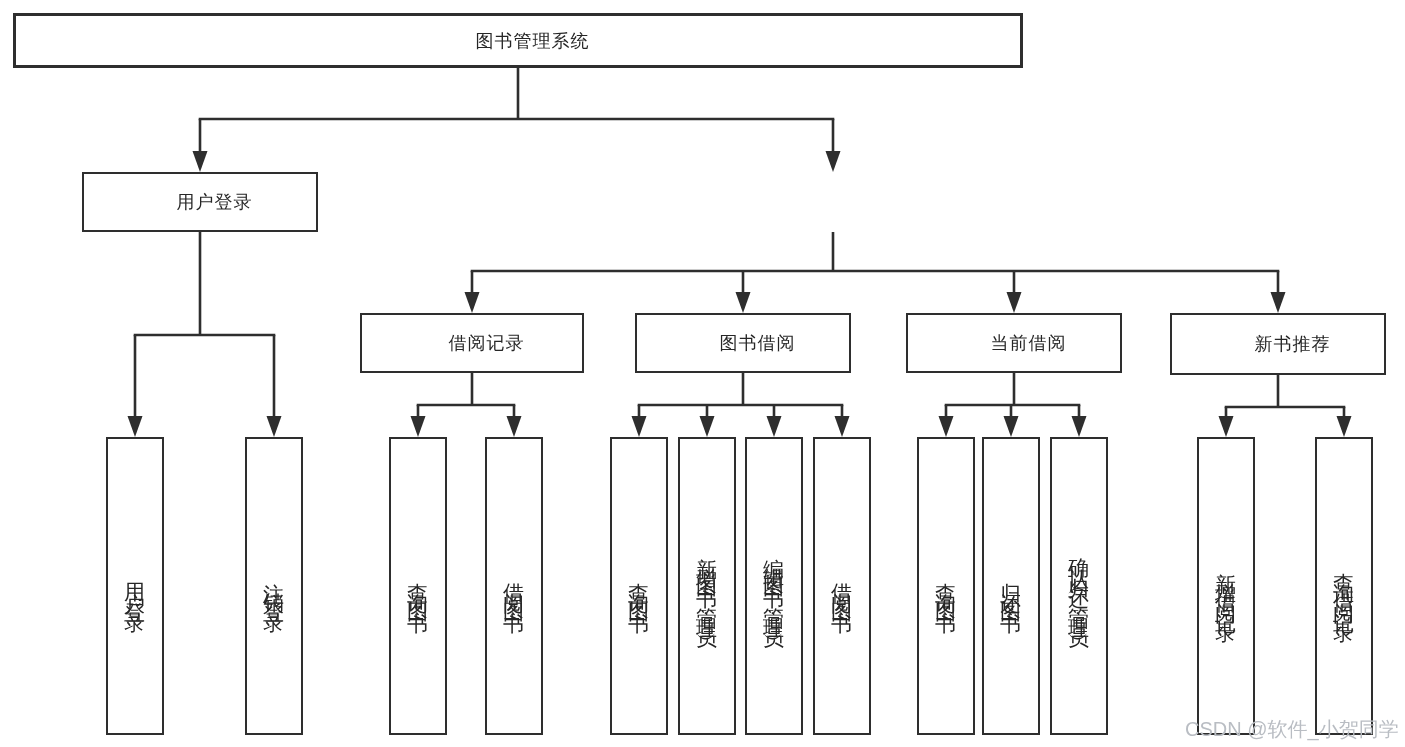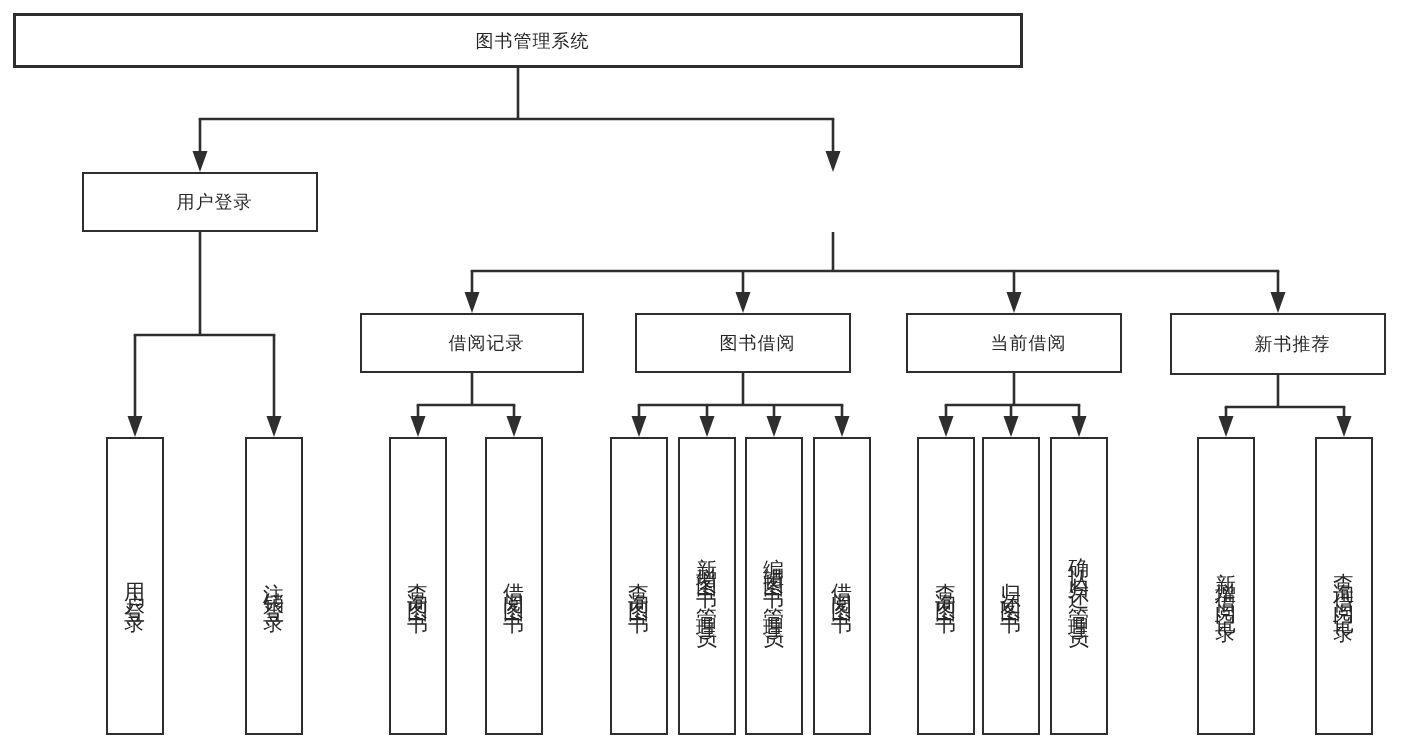--- a/index.html
+++ b/index.html
@@ -127,13 +127,14 @@
   <div class="box v-box" style="left:745px; top:437px; width:58px; height:298px;">编辑图书（管理员）</div>
   <div class="box v-box" style="left:813px; top:437px; width:58px; height:298px;">借阅图书</div>
 
   <div class="box v-box" style="left:917px; top:437px; width:58px; height:298px;">查询图书</div>
   <div class="box v-box" style="left:982px; top:437px; width:58px; height:298px;">归还图书</div>
   <div class="box v-box" style="left:1050px; top:437px; width:58px; height:298px;">确认归还（管理员）</div>
 
   <div class="box v-box" style="left:1197px; top:437px; width:58px; height:298px;">新增借阅记录</div>
   <div class="box v-box" style="left:1315px; top:437px; width:58px; height:298px;">查询借阅记录</div>
 
+  <div id="watermark">CSDN @软件_小贺同学</div>
 </div>
 
 </body></html>

